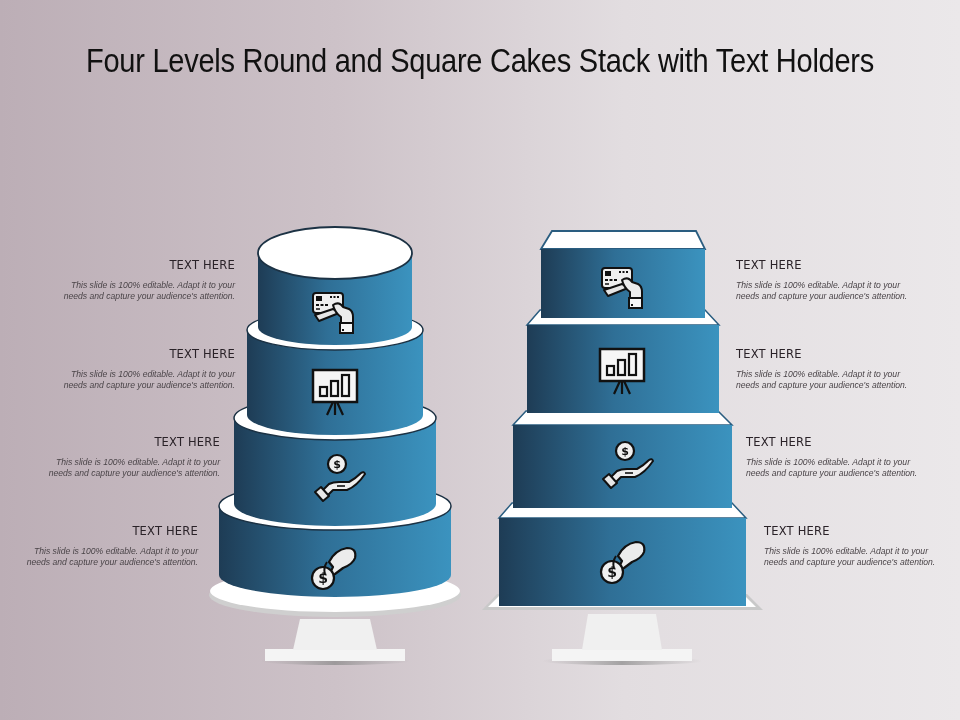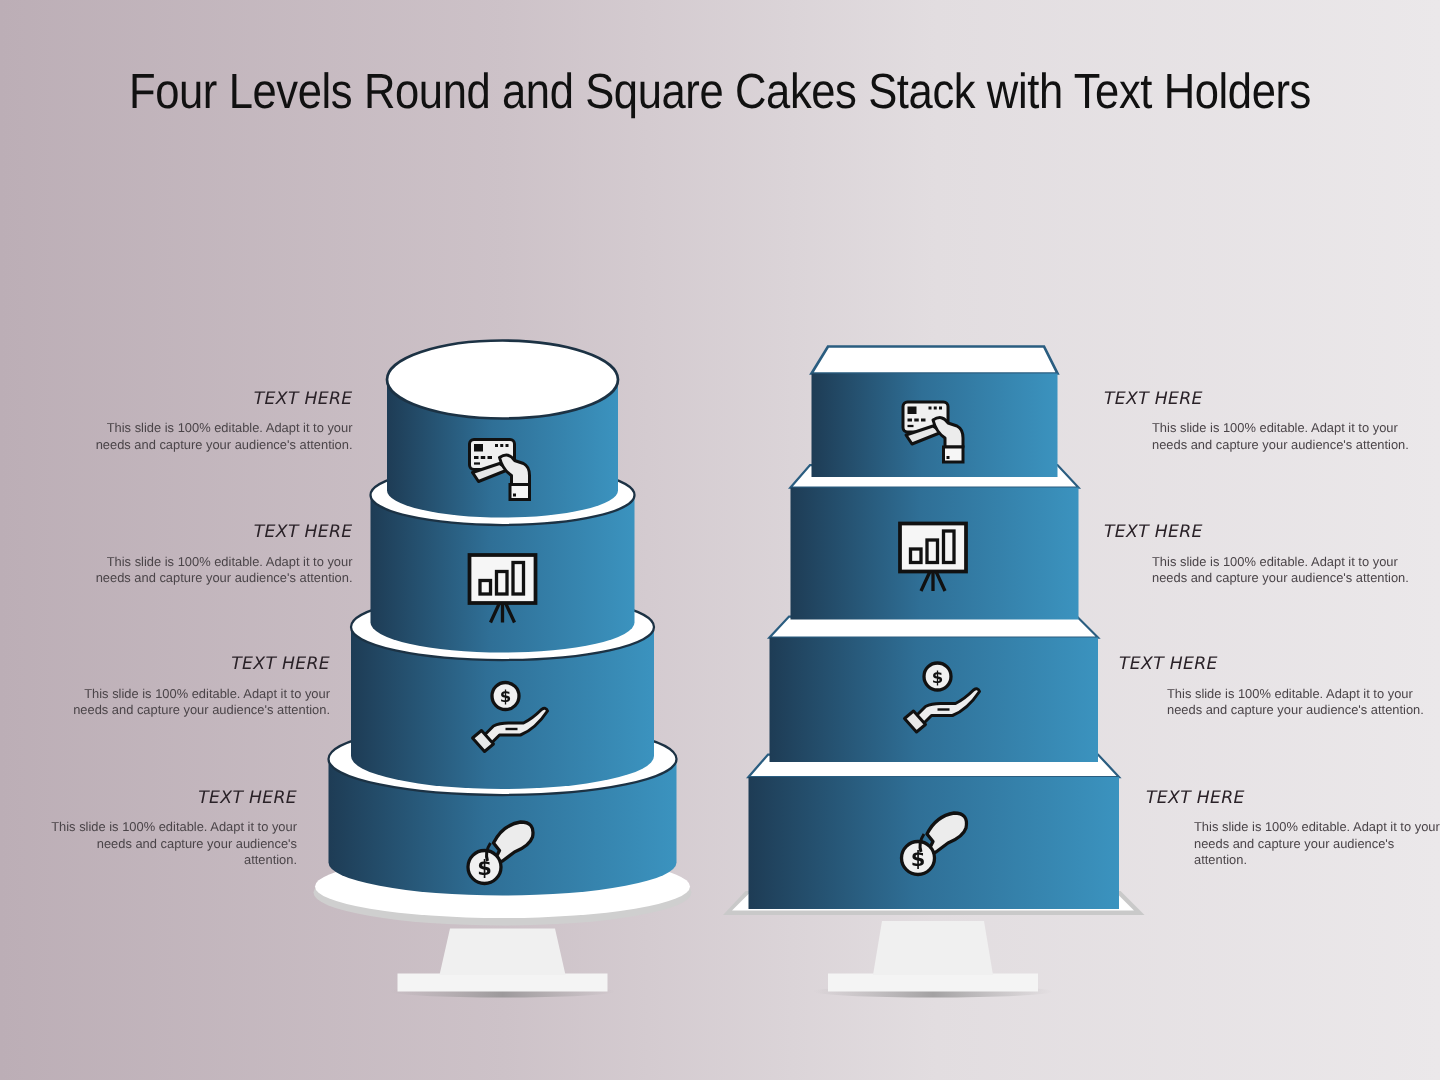--- a/index.html
+++ b/index.html
@@ -9,24 +9,24 @@
     font-family: "Liberation Sans", sans-serif;
   }
   .title {
     position:absolute; left:0; top:42px; width:960px; text-align:center;
     font-size:33px; color:#111; letter-spacing:-0.3px;
     transform: scaleX(0.88); transform-origin:center;
   }
   .holder { position:absolute; width:240px; }
   .holder .h {
     font-family: "DejaVu Sans", sans-serif; font-size:11.5px; color:#2a2228;
-    letter-spacing:0.2px; margin-bottom:8px;font-style:italic;
+    letter-spacing:0.2px; margin-bottom:8px;
   }
   .holder .b {
-    font-size:8.6px; color:#4a4448; line-height:11px;padding-left:32px;
+    font-size:8.6px; font-style:italic; color:#4a4448; line-height:11px;
   }
   .holder.left { text-align:right; }
   .holder.right { text-align:left; }
   svg.stage { position:absolute; left:0; top:0; }
 </style>
 </head>
 <body>
 
 <div class="title">Four Levels Round and Square Cakes Stack with Text Holders</div>
 

